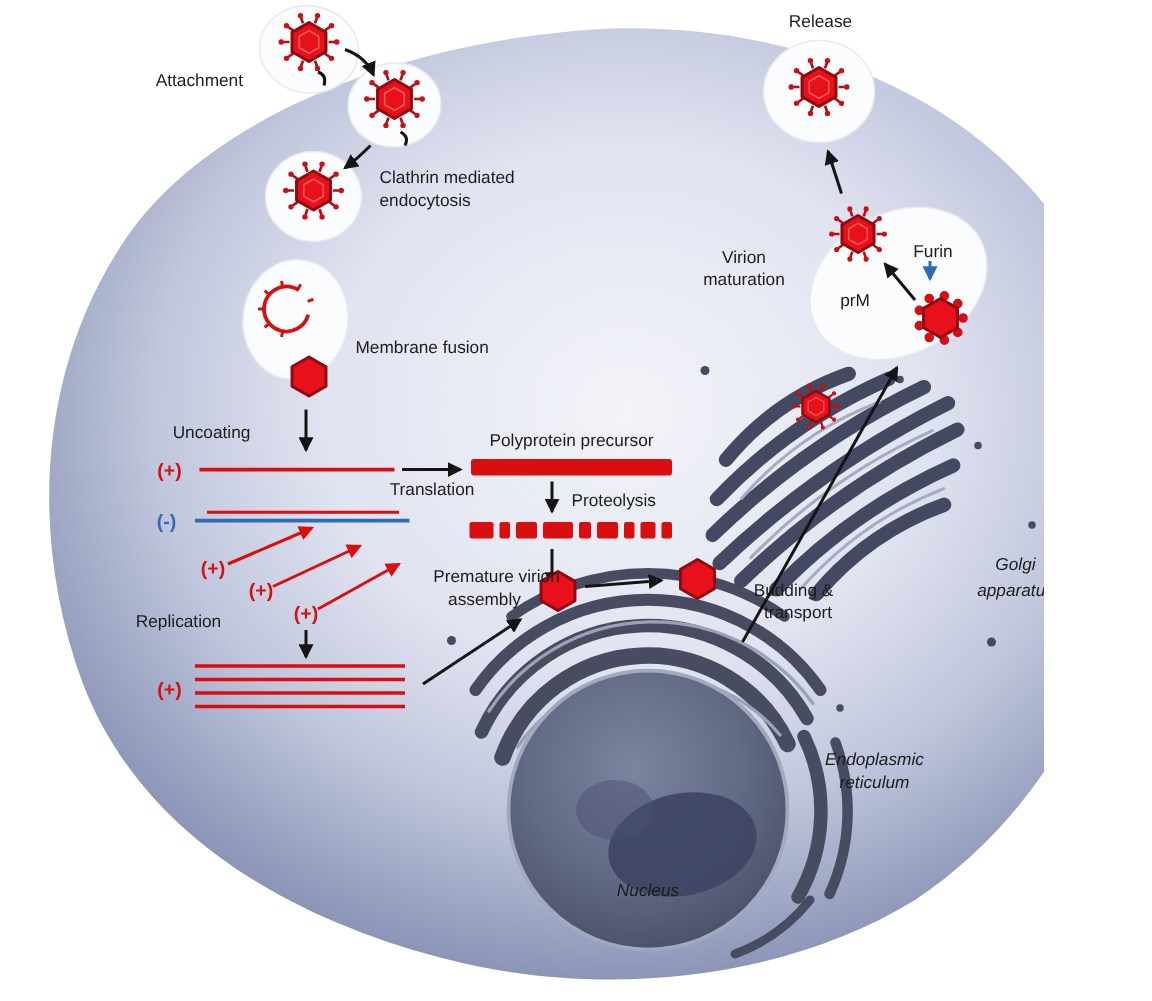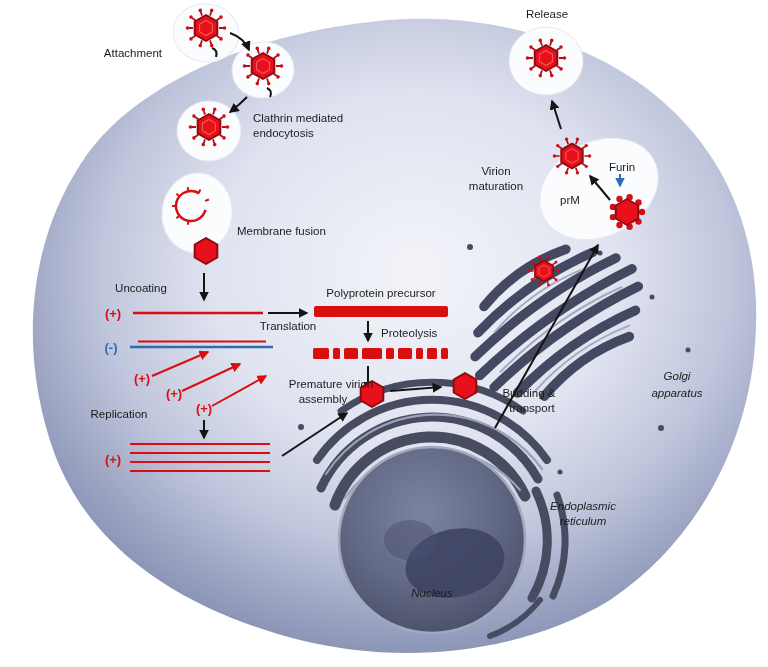--- a/index.html
+++ b/index.html
@@ -1,16 +1,16 @@
 <!DOCTYPE html>
 <html><head>
 <meta charset="utf-8">
 <style>
   html,body{margin:0;padding:0;background:#ffffff;}
-  .stage{position:relative;width:768px;height:667px;overflow:hidden;font-family:"Liberation Sans",sans-serif;}
+  .stage{position:relative;width:696px;height:667px;overflow:hidden;font-family:"Liberation Sans",sans-serif;}
   svg text{font-family:"Liberation Sans",sans-serif;font-size:11.5px;fill:#1c1c1c;}
   svg text.it{font-style:italic;}
   svg text.sign{font-weight:bold;font-size:13px;}
   svg text.sp{fill:#d90f0f;}
   svg text.sm{fill:#2e6db4;}
 </style>
 </head>
 <body>
 
 <div class="stage">

